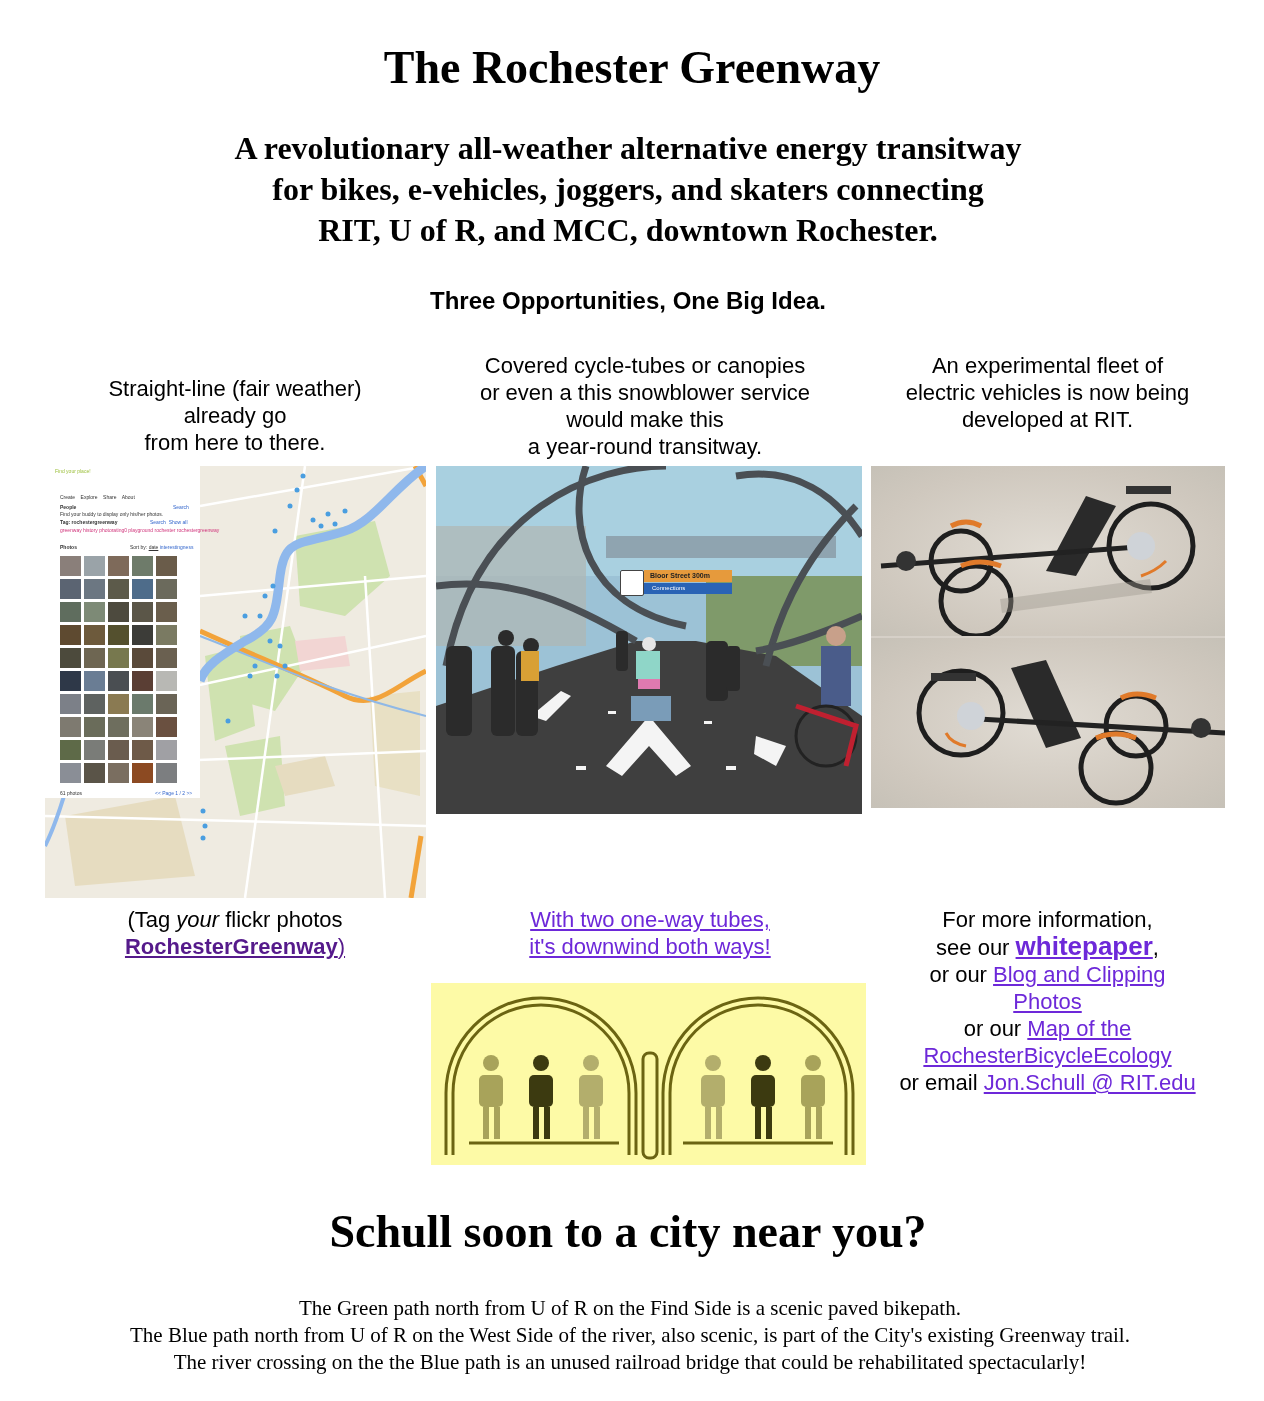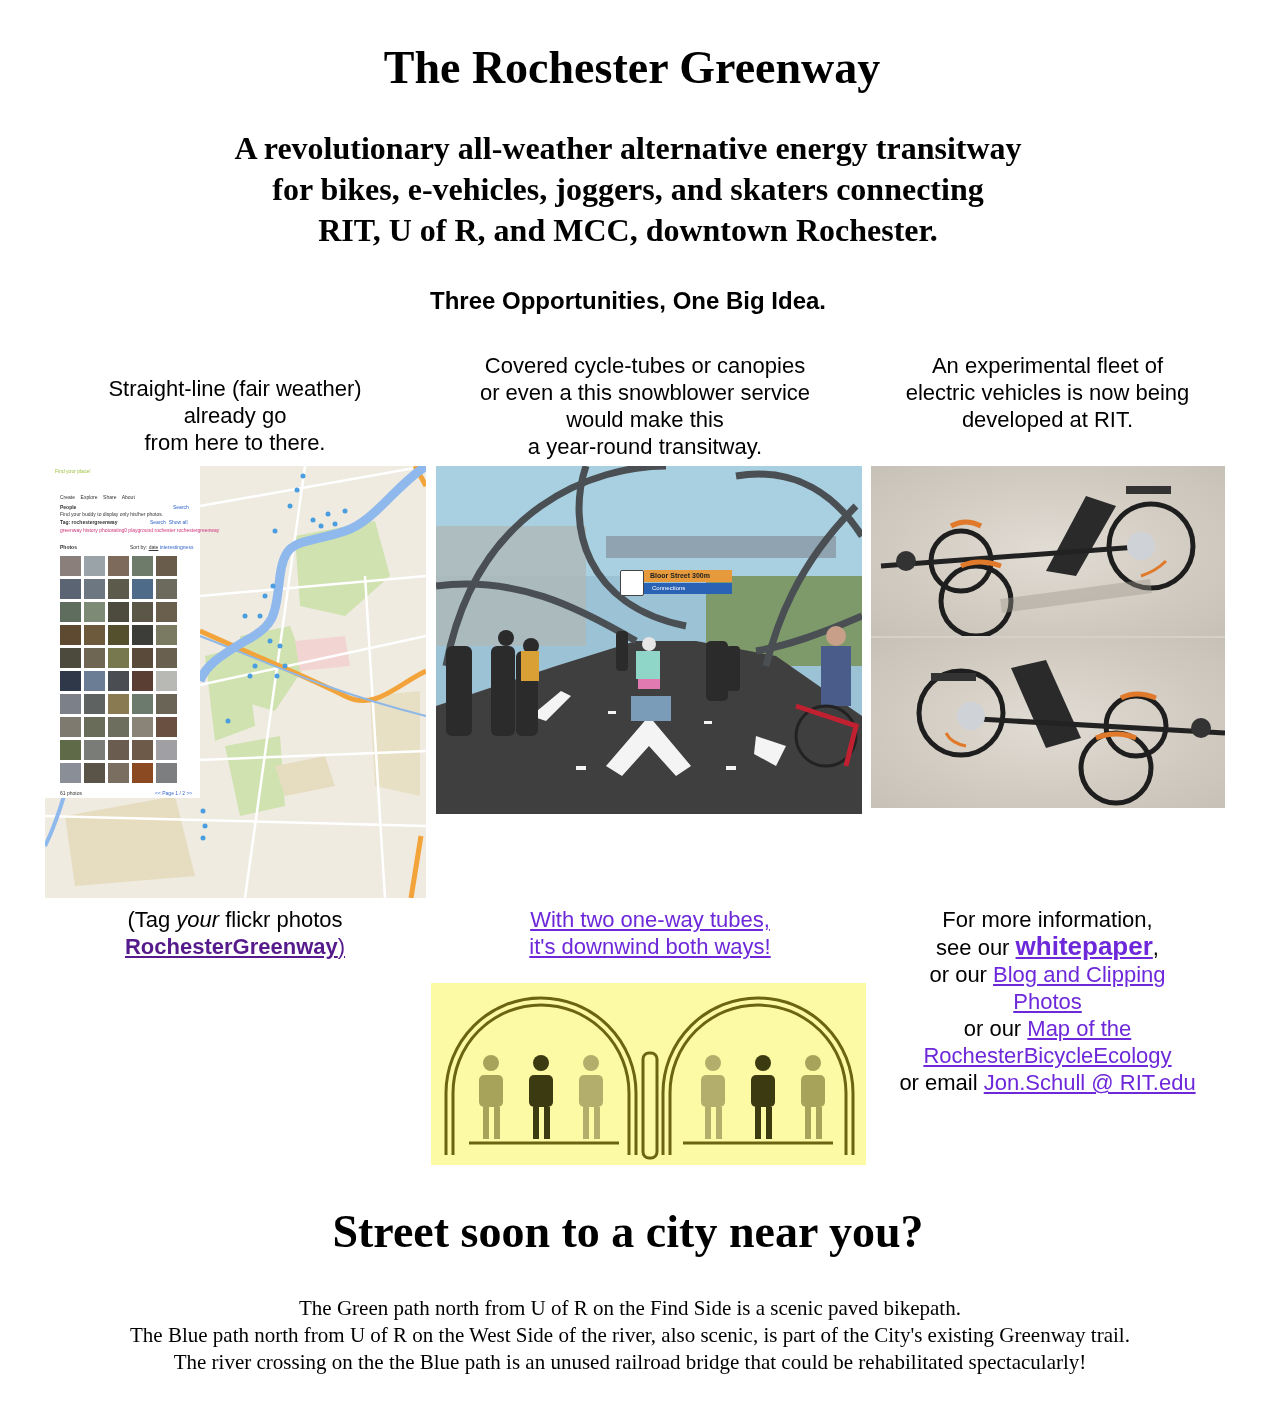--- a/index.html
+++ b/index.html
@@ -382,19 +382,19 @@
       <g fill="#a8a35a">
           <circle cx="382" cy="80" r="8"></circle>
           <rect x="370" y="92" width="24" height="32" rx="5"></rect>
           <rect x="374" y="124" width="6" height="32"></rect>
           <rect x="385" y="124" width="6" height="32"></rect>
         </g>
     </g>
   </svg>
 </div>
 
-<div id="coming" class="abs center serif">Street soon to a city near you?</div>
+<div id="coming" class="abs center serif">Schull soon to a city near you?</div>
 
 <div id="footer" class="abs center serif">
   <div>The Green path north from U of R on the Find Side is a scenic paved bikepath.</div>
   <div>The Blue path north from U of R on the West Side of the river, also scenic, is part of the City's existing Greenway trail.</div>
   <div>The river crossing on the the Blue path is an unused railroad bridge that could be rehabilitated spectacularly!</div>
 </div>
 
 </body></html>

